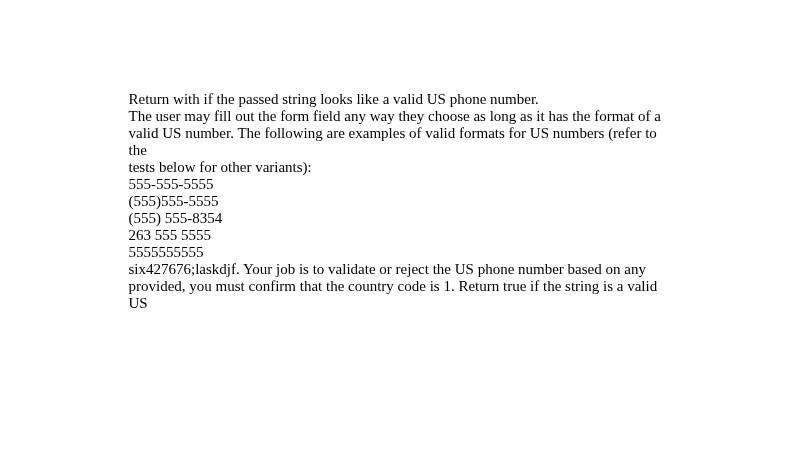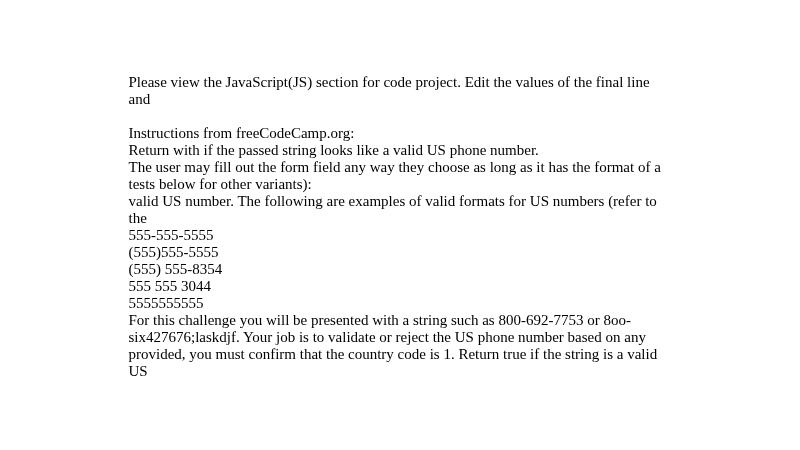--- a/index.html
+++ b/index.html
@@ -31,33 +31,30 @@
     display: block;
     white-space: pre-wrap;
   }
 </style>
 </head>
 <body style="background: rgb(255, 255, 255);">
 
 <div class="page" style="color: rgb(0, 0, 0);">
 
   <p class="para">
-    <span class="line">Please view the JavaScript(JS) section for code project. Edit the values of the final line and</span>
   </p>
 
   <p class="para">
-    <span class="line">Instructions from freeCodeCamp.org:</span>
     <span class="line">Return with if the passed string looks like a valid US phone number.</span>
     <span class="line">The user may fill out the form field any way they choose as long as it has the format of a</span>
+    <span class="line">valid US number. The following are examples of valid formats for US numbers (refer to the</span>
     <span class="line">tests below for other variants):</span>
-    <span class="line">valid US number. The following are examples of valid formats for US numbers (refer to the</span>
     <span class="line">555-555-5555</span>
     <span class="line">(555)555-5555</span>
     <span class="line">(555) 555-8354</span>
-    <span class="line">555 555 3044</span>
+    <span class="line">263 555 5555</span>
     <span class="line">5555555555</span>
-    <span class="line">For this challenge you will be presented with a string such as 800-692-7753 or 8oo-</span>
     <span class="line">six427676;laskdjf. Your job is to validate or reject the US phone number based on any</span>
     <span class="line">provided, you must confirm that the country code is 1. Return true if the string is a valid US</span>
 
   </p>
 
 </div>
 
 </body></html>

